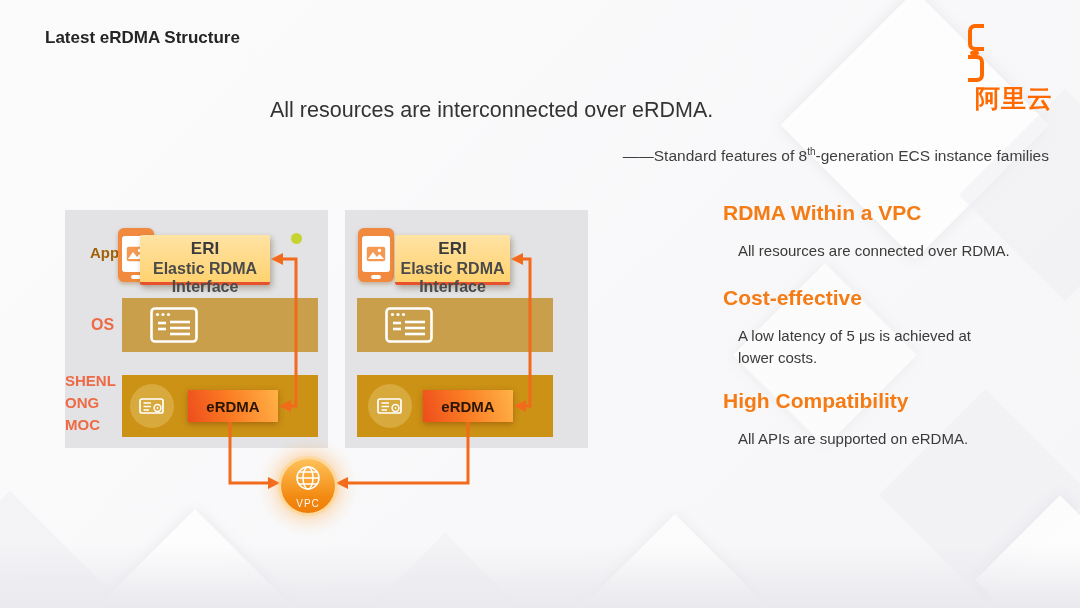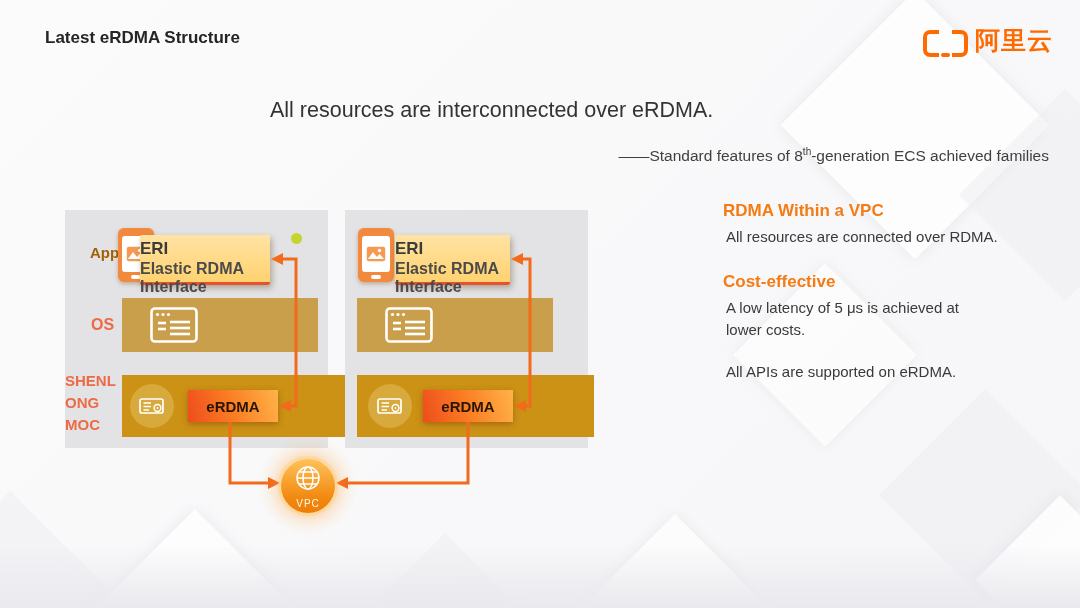--- a/index.html
+++ b/index.html
@@ -6,21 +6,21 @@
   body{font-family:"Liberation Sans",sans-serif;}
   .stage{position:relative;width:1080px;height:608px;overflow:hidden;
          background:linear-gradient(135deg,#fbfbfc 0%,#f6f6f8 100%);}
   
   .sq{position:absolute;background:#eeeef2;transform:rotate(45deg);z-index:0;}
   .sq.w{background:#ffffff;box-shadow:0 0 14px rgba(200,200,210,.45);}
   .bottom-band{position:absolute;left:0;right:0;bottom:0;height:64px;z-index:0;
                background:linear-gradient(180deg,rgba(235,235,240,0) 0%,#e9e9ee 100%);}
   
   .title{position:absolute;left:45px;top:28px;font-size:17px;font-weight:700;color:#252525;z-index:2;}
-  .logo{position:absolute;right:27px;top:24px;display:flex;align-items:flex-end;z-index:2;}
+  .logo{position:absolute;right:27px;top:24px;display:flex;align-items:flex-start;z-index:2;flex-direction:column;}
   .lb{width:12px;height:19px;border:4px solid #FF6A00;border-right:none;border-radius:7px 0 0 7px;}
   .rb{width:12px;height:19px;border:4px solid #FF6A00;border-left:none;border-radius:0 7px 7px 0;}
   .ldash{width:9px;height:4px;background:#FF6A00;border-radius:2px;margin:0 2px;}
   .logo-text{font-size:25px;font-weight:700;color:#FF6A00;margin-left:7px;letter-spacing:1px;}
   .subtitle{position:absolute;left:270px;top:98px;font-size:21.5px;color:#333;z-index:2;}
   .tagline{position:absolute;right:31px;top:146px;font-size:15.5px;color:#3f3f3f;z-index:2;}
   .tagline sup{font-size:10px;}
   
   .panel{position:absolute;top:210px;height:238px;background:#e3e3e5;z-index:1;}
   .panel.p1{left:65px;width:263px;}
@@ -30,29 +30,29 @@
   .moc-label{width:54px;text-align:left;font-size:15px;line-height:22px;}
   
   .phone{position:absolute;width:36px;height:54px;background:#f18a3e;border-radius:6px;z-index:3;
          box-shadow:0 2px 4px rgba(130,70,10,.35);}
   .phone .screen{position:absolute;left:4px;right:4px;top:8px;bottom:10px;background:#fff;
                  border-radius:3px;display:flex;align-items:center;justify-content:center;}
   .phone .home{position:absolute;left:50%;bottom:3px;width:10px;height:4px;margin-left:-5px;
                background:#fff;border-radius:2px;}
   
   .eri{position:absolute;height:47px;background:linear-gradient(180deg,#ffe3a4 0%,#ffd26f 100%);
-       border-bottom:3px solid #E8512E;border-radius:2px;z-index:3;
+       border-bottom:3px solid #E8512E;border-radius:2px;z-index:3;text-align:center;
        box-shadow:2px 3px 6px rgba(90,70,30,.4);}
   .eri-title{font-size:17px;font-weight:700;color:#3b3b3b;margin-top:4px;}
   .eri-sub{font-size:16px;font-weight:700;color:#4a4a4a;margin-top:1px;}
   .green-dot{position:absolute;width:11px;height:11px;border-radius:50%;background:#C5D430;z-index:3;}
   
   .bar{position:absolute;width:196px;z-index:2;}
   .os-bar{height:54px;background:#c99f4b;}
-  .moc-bar{height:62px;background:#cb9215;padding-left:41px;}
+  .moc-bar{height:62px;background:#cb9215;}
   .bar-icon{position:absolute;left:28px;top:9px;}
   .nic-circle{position:absolute;left:8px;top:9px;width:44px;height:44px;border-radius:50%;
               background:#d8a93c;display:flex;align-items:center;justify-content:center;}
   .erdma{position:absolute;left:66px;top:15px;width:90px;height:32px;
          background:linear-gradient(75deg,#EE4D1D 0%,#fa7a22 45%,#FFB247 100%);
          display:flex;align-items:center;justify-content:center;
          box-shadow:0 2px 6px rgba(120,50,0,.45);}
   .erdma span{font-size:15px;font-weight:700;color:#2a1502;}
   
   .wires{position:absolute;left:0;top:0;width:1080px;height:608px;z-index:5;pointer-events:none;}
@@ -63,22 +63,22 @@
        background:linear-gradient(180deg,#ffc25a 0%,#f28a12 70%,#ef7d06 100%);
        box-shadow:0 0 0 3px rgba(255,215,140,.6),0 0 16px rgba(255,160,60,.55);}
   .vpc-label{position:absolute;left:0;right:0;bottom:4px;text-align:center;font-size:10px;
              color:rgba(255,255,255,.95);letter-spacing:1px;}
   .vpc-globe{position:absolute;left:50%;top:5px;margin-left:-14px;}
   
   .features{position:absolute;left:723px;top:201px;width:335px;z-index:2;}
   .feature{margin-bottom:24px;}
   .feature.f2{margin-bottom:19px;}
   .feature.f3{margin-bottom:20px;}
-  .feature h3{margin:0 0 5px 0;font-size:17px;font-weight:700;color:#F57B14;}
-  .feature p{margin:3px;font-size:15px;line-height:22px;color:#3a3a3a;}
+  .feature h3{margin:0 0 5px 0;font-size:21px;font-weight:700;color:#F57B14;}
+  .feature p{margin:15px;font-size:15px;line-height:22px;color:#3a3a3a;}
   .feature.f2 p{max-width:258px;}
   .feature.f3 p{max-width:308px;}
 </style>
 </head>
 <body>
 
 <div class="stage">
 
   <div>
     <div class="sq w" style="left:820px;top:30px;width:190px;height:190px;opacity:.8;"></div>
@@ -95,21 +95,21 @@
 
   <div class="title">Latest eRDMA Structure</div>
   <div class="logo">
     <span class="lb"></span>
     <span class="ldash"></span>
     <span class="rb"></span>
     <span class="logo-text">阿里云</span>
   </div>
 
   <div class="subtitle">All resources are interconnected over eRDMA.</div>
-  <div class="tagline"><span>——Standard features of 8</span><sup>th</sup><span>-generation ECS achieved families</span></div>
+  <div class="tagline"><span>——Standard features of 8</span><sup>th</sup><span>-generation ECS instance families</span></div>
 
   <div class="panel p1">
     <div class="side-label app-label" style="left:25px;top:34px;">App</div>
     <div class="phone" style="left:53px;top:18px;">
       <div class="screen">
         <svg width="20" height="16" viewBox="0 0 20 16">
           <rect x="0.8" y="0.8" width="18.4" height="14.4" rx="2" fill="#f49a52"></rect>
           <circle cx="13.5" cy="4.5" r="1.7" fill="#fff"></circle>
           <path d="M2 13 L7 6 L11 11 L13.5 8 L18 13 Z" fill="#fff"></path>
         </svg>
@@ -242,17 +242,18 @@
       <h3>RDMA Within a VPC</h3>
       <p>All resources are connected over RDMA.</p>
     </div>
     <div class="feature f2">
       <h3>Cost-effective</h3>
       <p>A low latency of 5 μs is achieved at lower costs.</p>
     </div>
     <div class="feature f3">
     </div>
     <div class="feature f4">
+      <h3>High Compatibility</h3>
       <p>All APIs are supported on eRDMA.</p>
     </div>
   </div>
 
 </div>
 
 </body></html>

